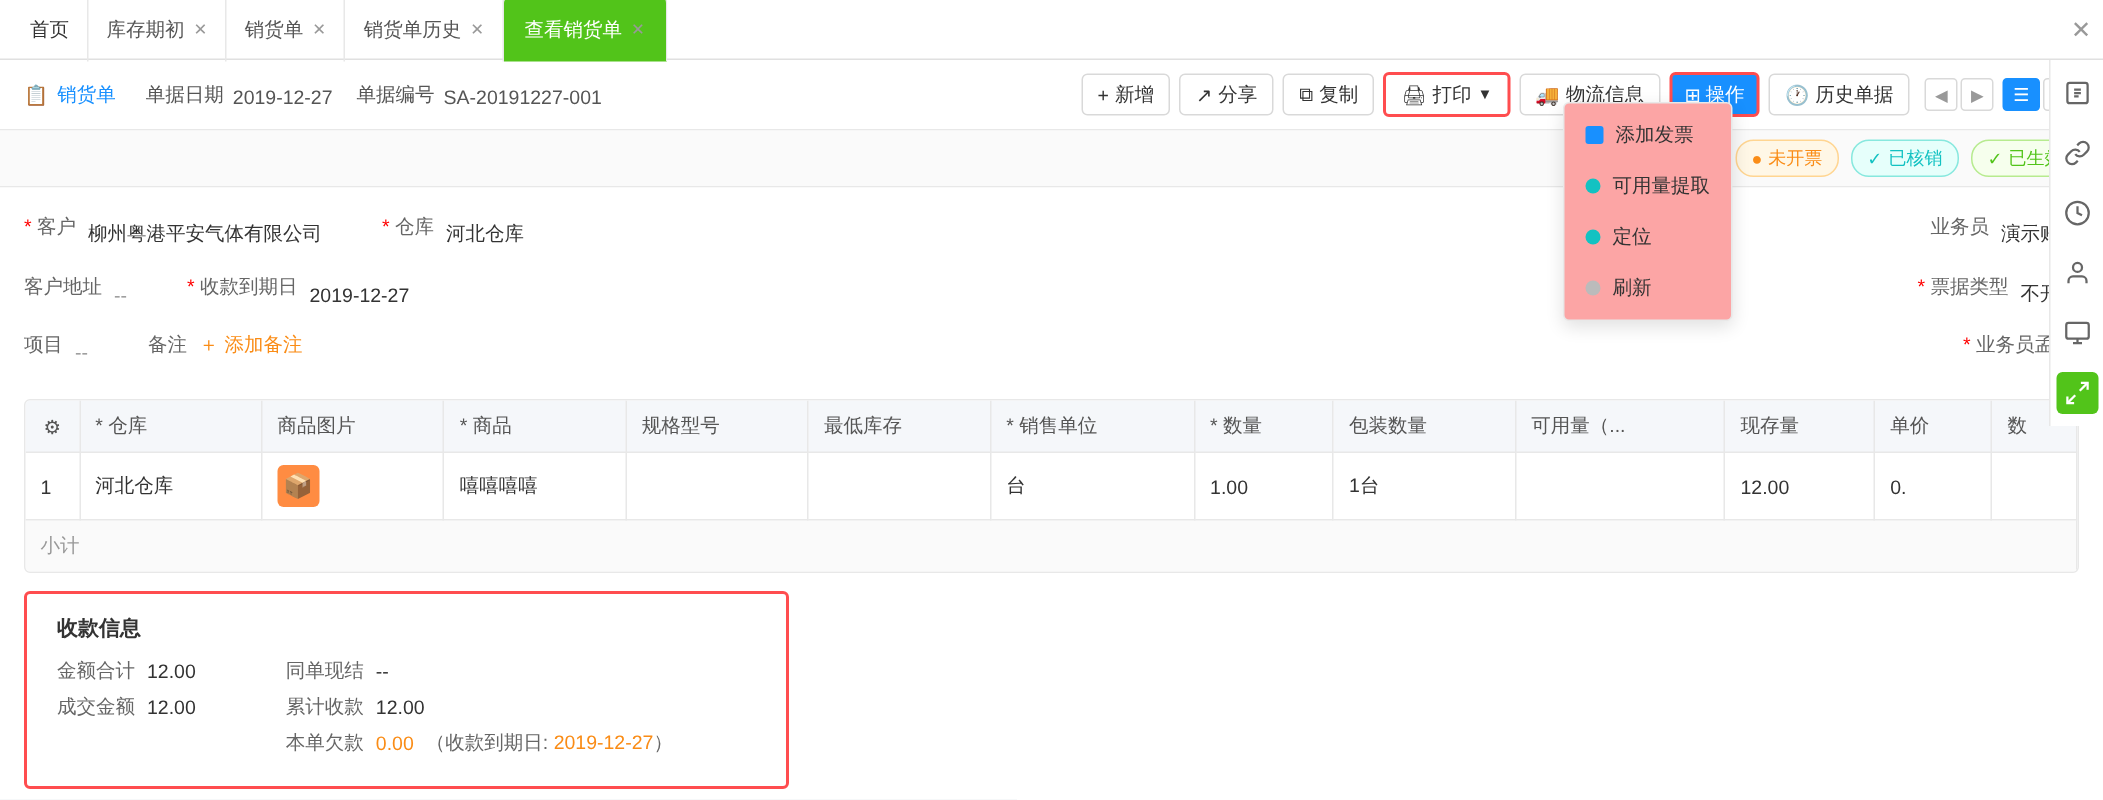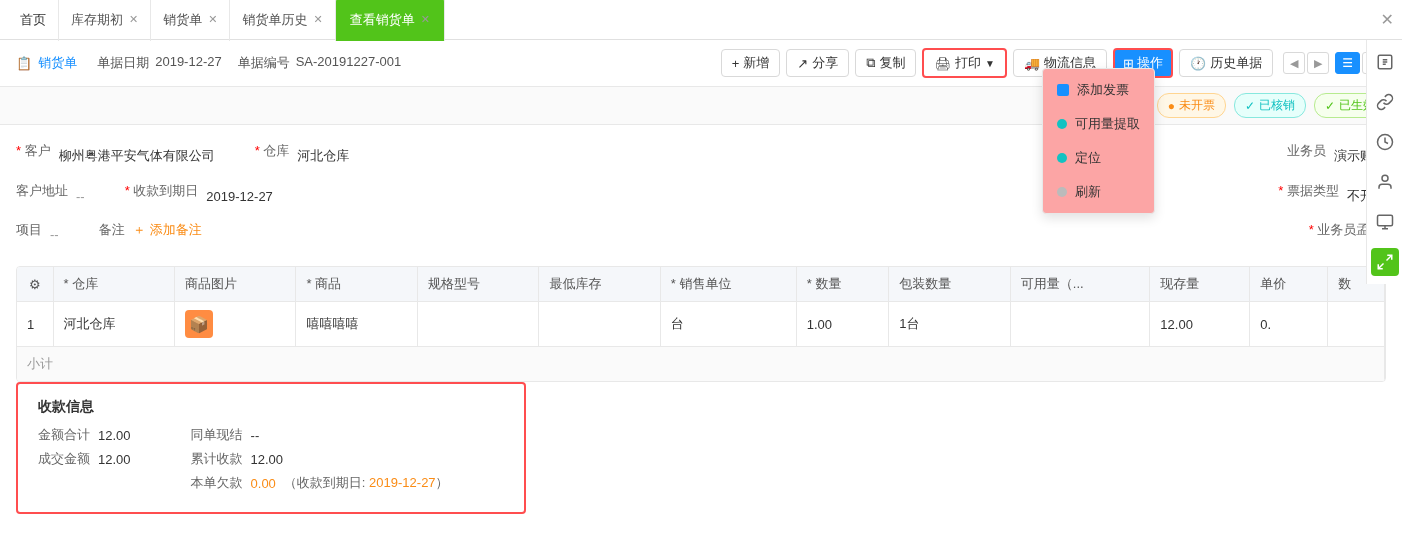--- a/index.html
+++ b/index.html
@@ -14,21 +14,21 @@
     .tab-close-right { margin-left: auto; color: #999; cursor: pointer; font-size: 16px; }
 
     
     .content { background: #fff; min-height: 493px; }
 
     
     .doc-header { display: flex; align-items: center; padding: 8px 16px; border-bottom: 1px solid #e8e8e8; background: #fff; }
     .doc-title { display: flex; align-items: center; color: #1890ff; font-weight: 500; margin-right: 20px; }
     .doc-title-icon { margin-right: 6px; color: #1890ff; }
     .doc-meta { display: flex; align-items: center; gap: 16px; color: #555; font-size: 13px; }
-    .doc-meta-item { display: flex; align-items: flex-start; gap: 6px; }
+    .doc-meta-item { display: flex; align-items: flex-end; gap: 6px; }
     .doc-actions { margin-left: auto; display: flex; align-items: center; gap: 6px; }
     .btn { display: flex; align-items: center; gap: 4px; padding: 4px 10px; border-radius: 4px; cursor: pointer; font-size: 13px; border: 1px solid #d9d9d9; background: #fff; color: #333; }
 
     
     .toolbar { display: flex; align-items: center; padding: 6px 16px; background: #fafafa; border-bottom: 1px solid #e8e8e8; gap: 8px; }
     .status-badge { display: flex; align-items: center; gap: 4px; padding: 3px 10px; border-radius: 12px; font-size: 12px; cursor: pointer; border: 1px solid; }
     .status-grey { background: #f5f5f5; color: #999; border-color: #d9d9d9; }
     .status-orange { background: #fff7e6; color: #fa8c16; border-color: #ffd591; }
     .status-teal { background: #e6fffb; color: #13c2c2; border-color: #87e8de; }
     .status-green-check { background: #f6ffed; color: #52c41a; border-color: #b7eb8f; }
@@ -47,21 +47,21 @@
     .table-container { margin: 0 16px; border: 1px solid #e8e8e8; border-radius: 4px; overflow: hidden; }
     .table { width: 100%; border-collapse: collapse; font-size: 13px; }
     .table th { background: #f5f7fa; padding: 8px 10px; text-align: left; border-bottom: 1px solid #e8e8e8; border-right: 1px solid #e8e8e8; white-space: nowrap; font-weight: 500; color: #555; }
     .table td { padding: 8px 10px; border-bottom: 1px solid #e8e8e8; border-right: 1px solid #e8e8e8; color: #333; }
     .table tr:last-child td { border-bottom: none; }
     .table .settings-th { width: 36px; text-align: center; }
     .subtotal-row td { background: #fafafa; color: #999; }
     .product-img { width: 28px; height: 28px; background: #ff8c42; border-radius: 4px; display: flex; align-items: center; justify-content: center; }
 
     
-    .payment-info { margin: 0 16px; border: 2px solid #ff4d4f; border-radius: 4px; padding: 14px 20px; background: #fff; max-width: 510px; }
+    .payment-info { margin: 12px 16px; border: 2px solid #ff4d4f; border-radius: 4px; padding: 14px 20px; background: #fff; max-width: 510px; }
     .payment-title { font-weight: 600; font-size: 14px; margin-bottom: 10px; }
     .payment-row { display: flex; gap: 60px; margin-bottom: 6px; }
     .payment-item { display: flex; align-items: center; gap: 8px; }
     .payment-label { color: #666; }
     .payment-value { color: #333; }
     .payment-value.orange { color: #fa8c16; }
     .dropdown-menu { position: absolute; top: 68px; right: 247px; background: #fca5a5; border: 1px solid #e8e8e8; border-radius: 4px; box-shadow: 0 4px 12px rgba(0,0,0,0.12); z-index: 200; min-width: 110px; padding: 4px 0; }
     .dropdown-item { display: flex; align-items: center; gap: 8px; padding: 8px 14px; cursor: pointer; font-size: 13px; color: #333; }
     .dropdown-dot { width: 10px; height: 10px; border-radius: 50%; display: inline-block; }
     .dropdown-square { width: 12px; height: 12px; border-radius: 2px; display: inline-block; background: #1890ff; }

